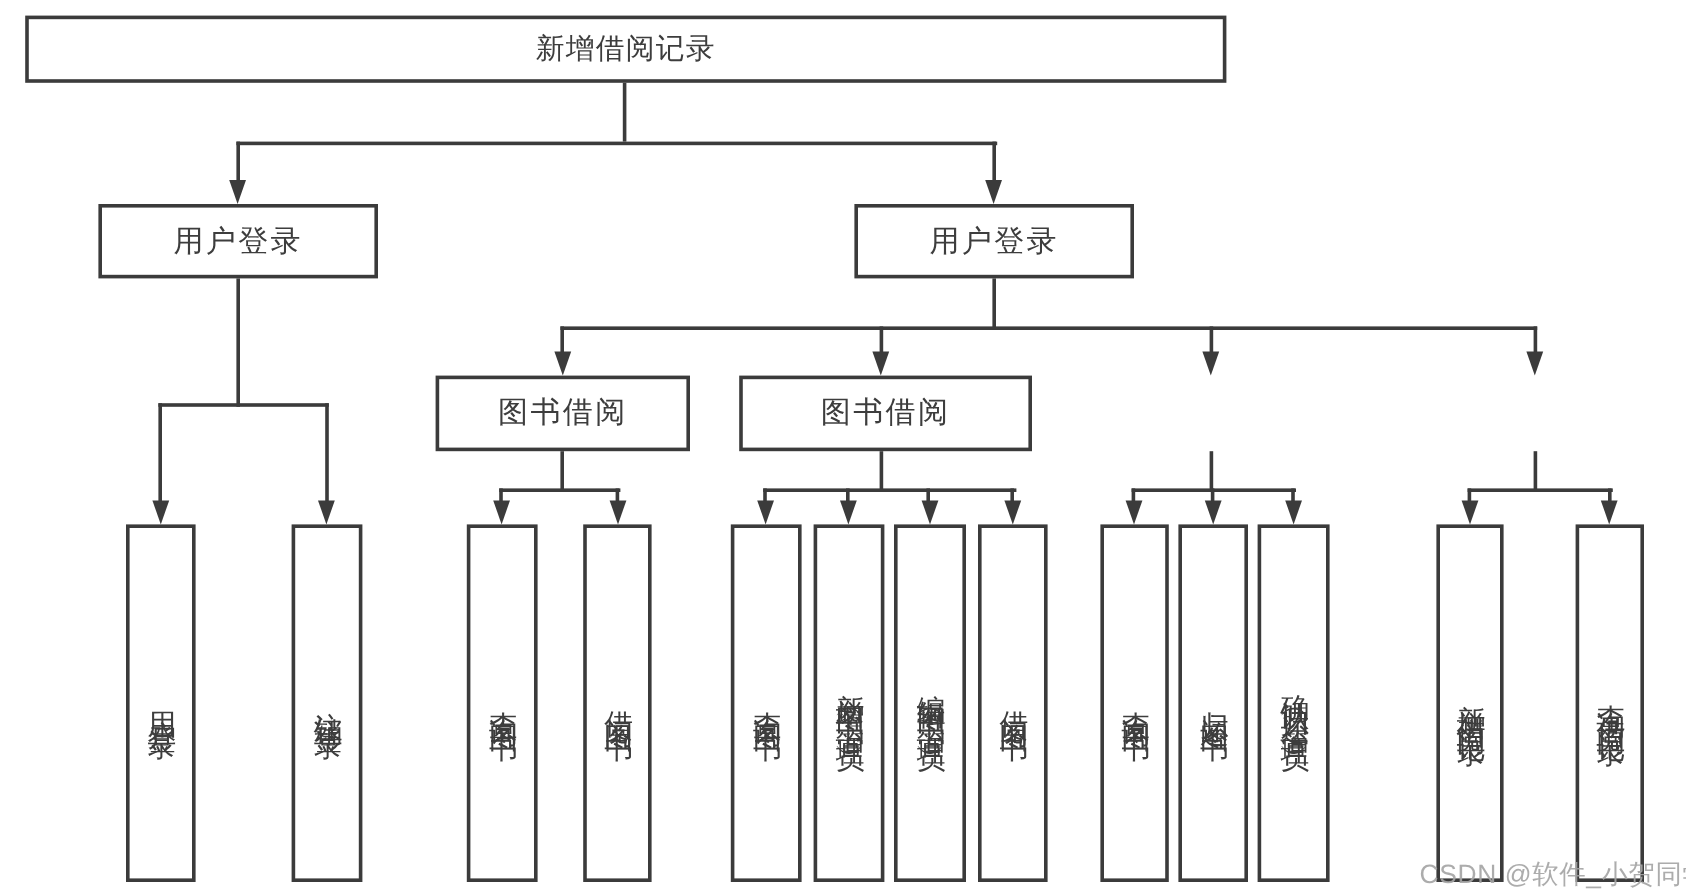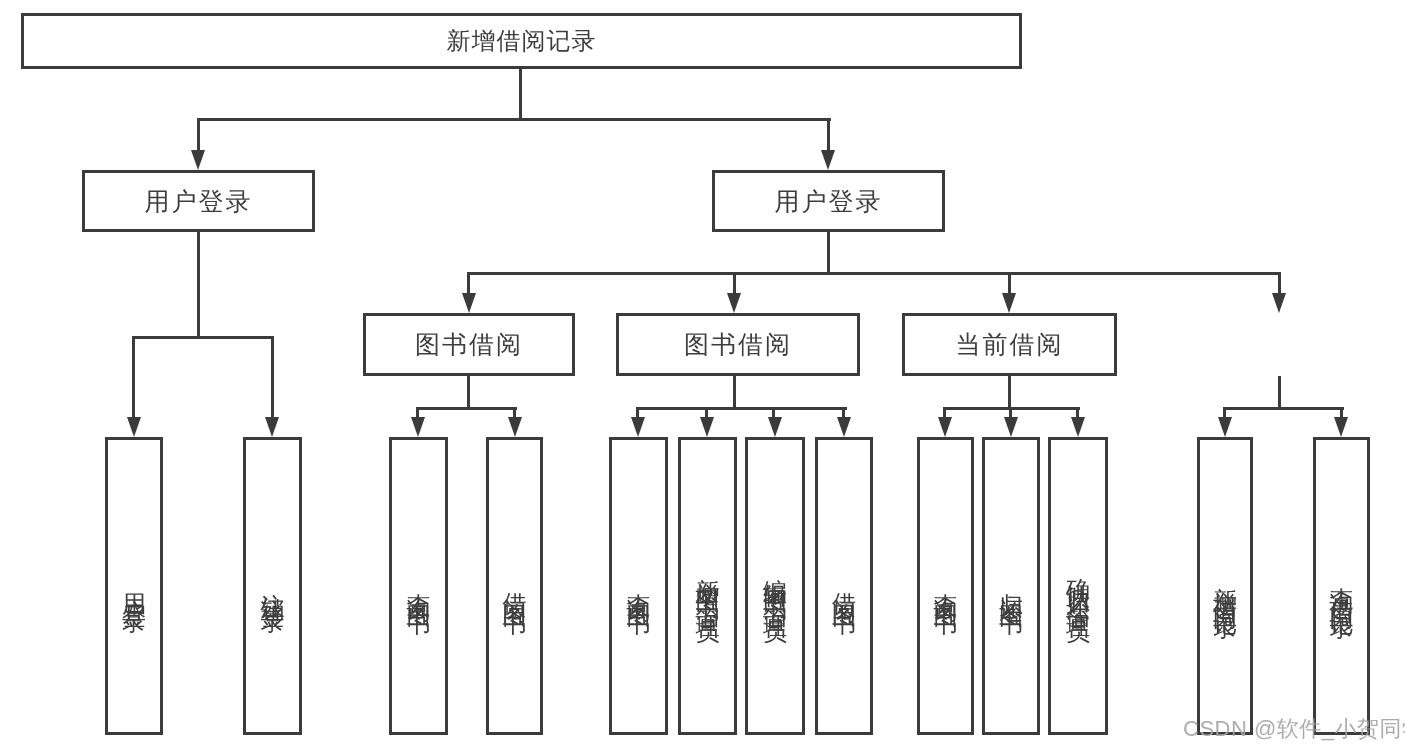--- a/index.html
+++ b/index.html
@@ -71,23 +71,20 @@
   </div>
   <div class="node" style="left:712px;top:170px;width:233px;height:62px">
     <span class="hlabel">用户登录</span>
   </div>
 
   <div class="node" style="left:363px;top:313px;width:212px;height:63px">
     <span class="hlabel">图书借阅</span>
   </div>
   <div class="node" style="left:616px;top:313px;width:244px;height:63px">
     <span class="hlabel">图书借阅</span>
-  </div>
-  <div class="node" style="left:902px;top:313px;width:215px;height:63px">
-    <span class="hlabel">当前借阅</span>
   </div>
 
   <div class="node vnode" style="left:105px;top:437px;width:58px;height:298px">
     <span class="vlabel">用户登录</span>
   </div>
   <div class="node vnode" style="left:243px;top:437px;width:59px;height:298px">
     <span class="vlabel">注销登录</span>
   </div>
 
   <div class="node vnode" style="left:389px;top:437px;width:59px;height:298px">

